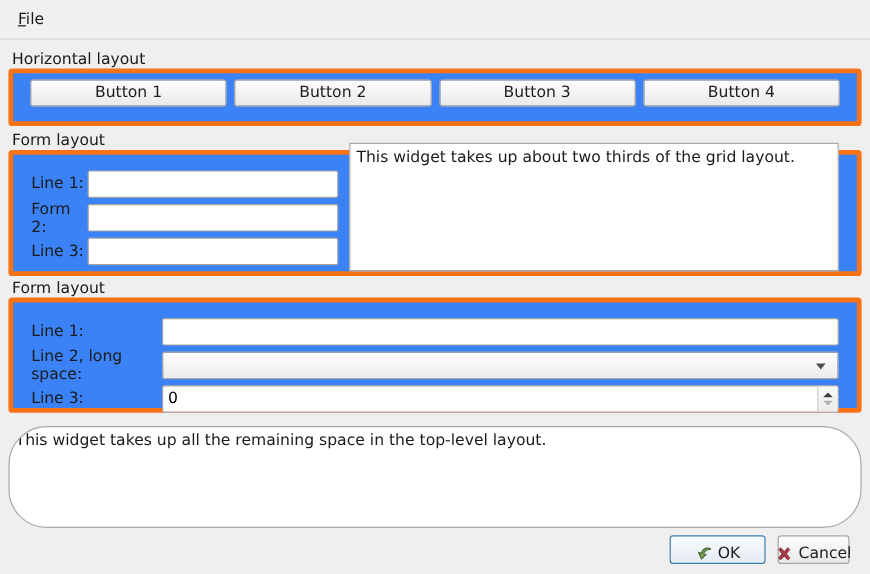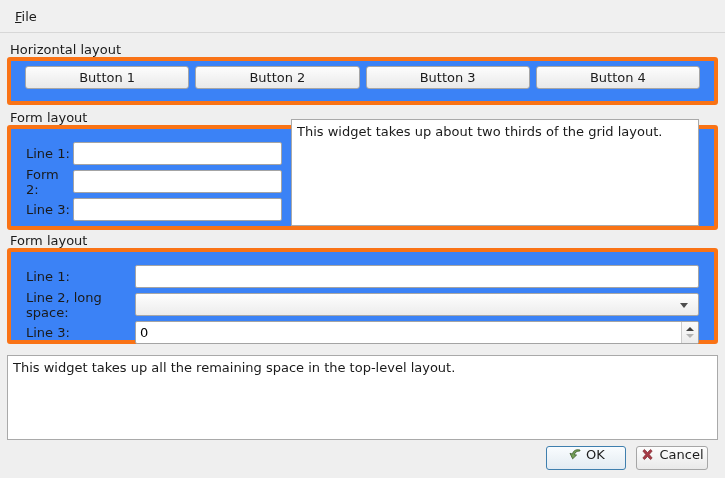--- a/index.html
+++ b/index.html
@@ -127,39 +127,39 @@
     border-left:4px solid transparent;border-right:4px solid transparent;
     border-bottom:4px solid #3f3f3f;
   }
   .spin-down {
     width:0;height:0;
     border-left:4px solid transparent;border-right:4px solid transparent;
     border-top:4px solid #b3b3b3;
   }
 
   
-  .bottom-textedit { margin-top: 11px; width: 711px; height: 85px; }
+  .bottom-textedit { margin-top: 11px; width: 711px; height: 85px; border-radius: 32px; }
 
   
   .btnrow {
     margin-top: 6px;
     display:flex; justify-content:flex-end; gap: 10px;
     padding-right: 10px;
   }
   .dlg-btn {
     flex: none;
-    display:inline-flex; align-items:flex-start; justify-content:center; gap:4px;
+    display:inline-flex; align-items:flex-end; justify-content:center; gap:4px;
     height: 24px;
   }
   .ok-btn {
     width: 80px;
     border: 1px solid #3f7fae;
     background: linear-gradient(#f9fcfe, #e3ebf2);
   }
-  .cancel-btn { width: 72px; }
+  .cancel-btn { width: 60px; }
   .btn-icon { width:15px; height:15px; display:inline-block; }
   .btn-icon svg { width:15px; height:15px; display:block; }
 </style>
 </head>
 <body>
 
 <div class="window">
 
   <div class="menubar">
     <span class="menu-item">File</span>

